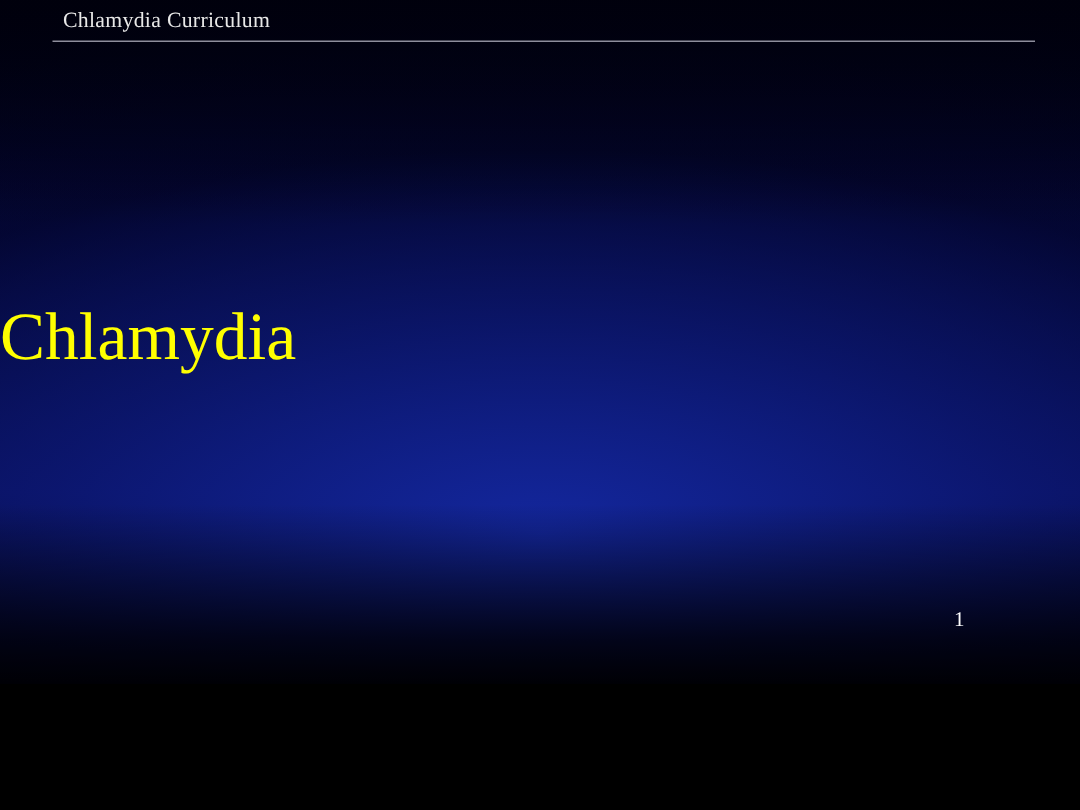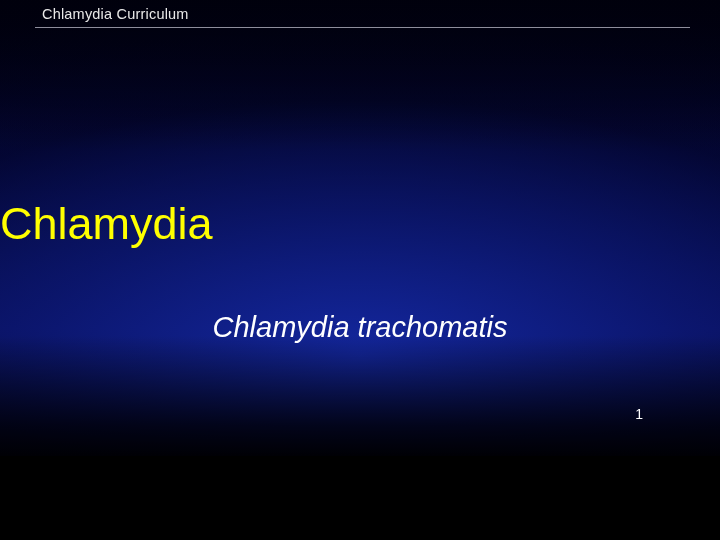--- a/index.html
+++ b/index.html
@@ -6,21 +6,21 @@
     margin: 0;
     padding: 0;
     background: #000000;
   }
   .slide {
     position: relative;
     width: 720px;
     height: 456px;
     overflow: hidden;
     background: #0f172a;
-    font-family: Liberation Sans, sans-serif;
+    font-family: Liberation Serif, serif;
   }
   
   .bg {
     position: absolute;
     inset: 0;
     background:
       radial-gradient(120% 85% at 50% 78%, rgba(20, 40, 160, 0.95) 0%, rgba(12, 24, 110, 0.75) 38%, rgba(4, 8, 48, 0.45) 66%, rgba(0, 0, 18, 0.15) 100%),
       linear-gradient(to bottom, #01010f 0%, #020226 22%, #050a52 55%, #0a1070 72%, #050838 88%, #000006 100%);
   }
   .bg-bottom-fade {
@@ -104,16 +104,15 @@
   <div class="bg-top-fade"></div>
   <div class="bg-bottom-fade"></div>
 
   <div class="header">
     <div class="header-text">Chlamydia Curriculum</div>
     <div class="header-rule"></div>
   </div>
 
   <div class="title">Chlamydia</div>
 
-  <div class="subtitle">Chlamydia trachomatis</div>
 
   <div class="slide-number">1</div>
 </div>
 
 </body></html>

